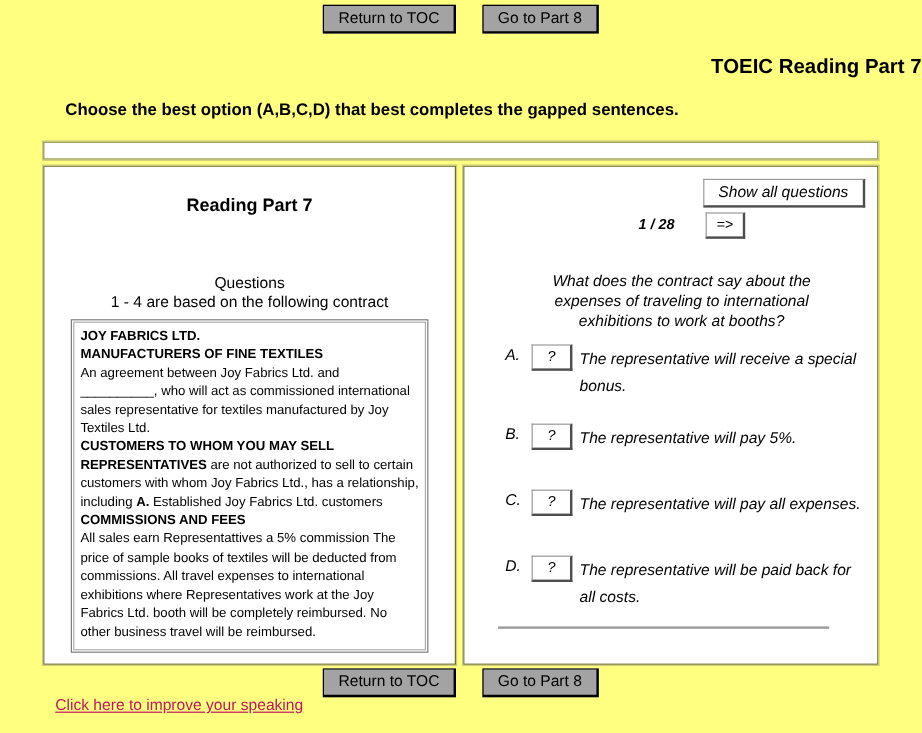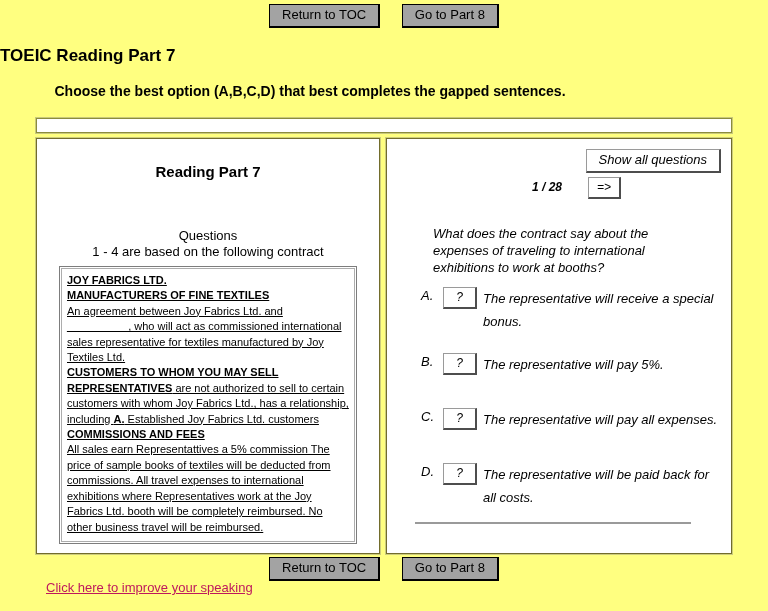--- a/index.html
+++ b/index.html
@@ -51,21 +51,21 @@
     width: 768px;
     text-align: center;
   }
   .topbar .btn { margin: 0 9px; }
 
   
   .page-title {
     position: absolute;
     left: 0; top: 46px;
     width: 768px;
-    text-align: left;
+    text-align: right;
     font-size: 17px;
     font-weight: bold;
   }
   .page-subtitle {
     position: absolute;
     left: 0; top: 83px;
     width: 620px;
     text-align: center;
     font-size: 14px;
     font-weight: bold;
@@ -116,21 +116,20 @@
 
   .contract {
     margin: 6px 22px 0 22px;
     background: #ffffff;
     border: 1px solid #7d7d7d;
     padding: 1px;
   }
   .contract-inner {
     border: 1px solid #adadad;
     padding: 4px 5px 6px 5px;
-    text-decoration: underline;
   }
   .contract p {
     margin: 0;
     font-size: 11px;
     line-height: 15.4px;
     color: #000;
   }
   .contract .hd { font-weight: bold; }
   .contract b { font-weight: bold; }
 
@@ -163,20 +162,21 @@
     padding: 1px 8px 2px 8px;
     font-size: 12px;
   }
 
   .question-text {
     position: absolute;
     left: 46px; top: 86px;
     width: 270px;
     font-size: 13px;
     line-height: 17px;
+    text-align: center;
   }
 
   .options {
     position: absolute;
     left: 34px; top: 148px;
     width: 300px;
   }
   .option {
     position: relative;
     margin-bottom: 20px;

